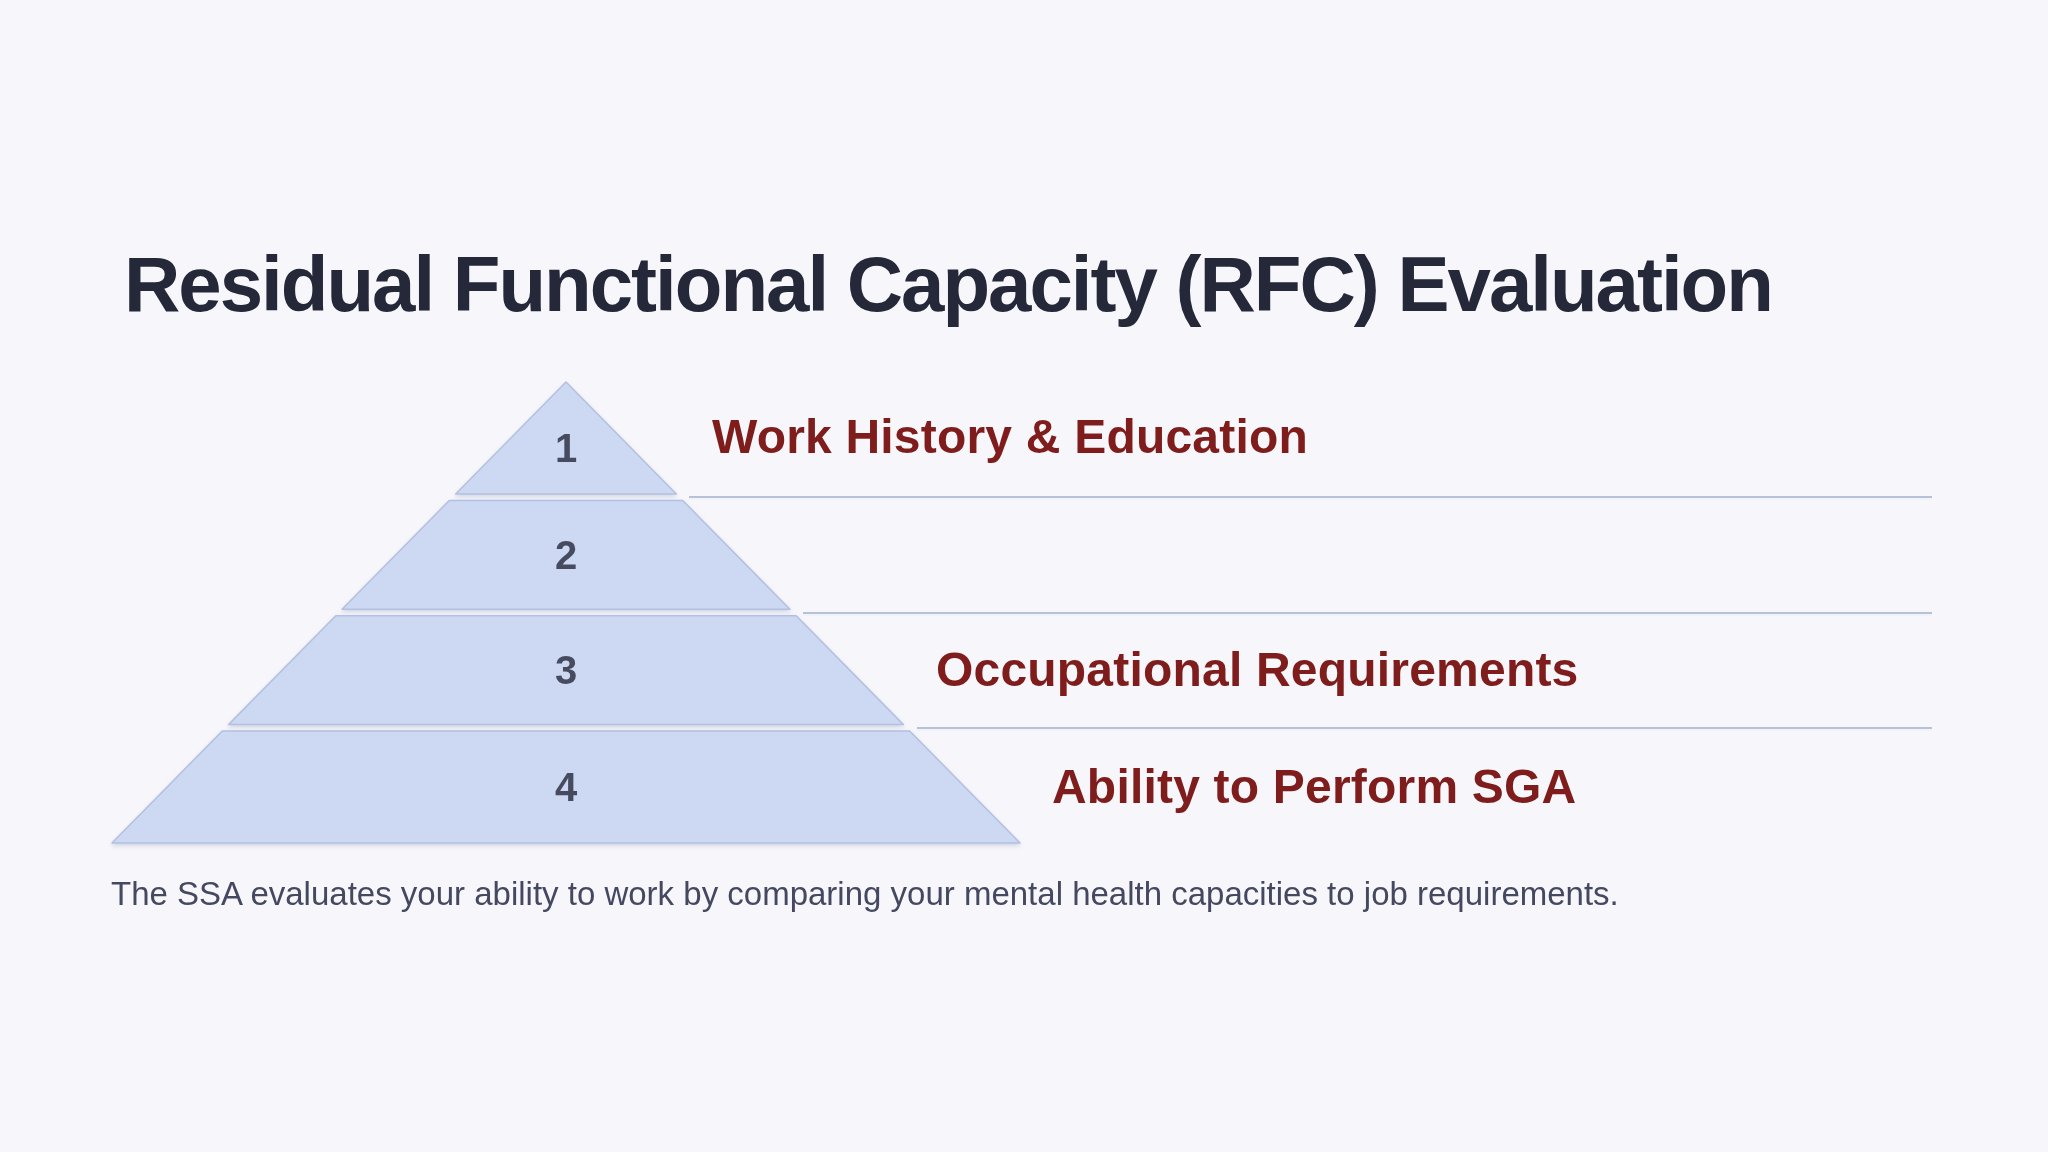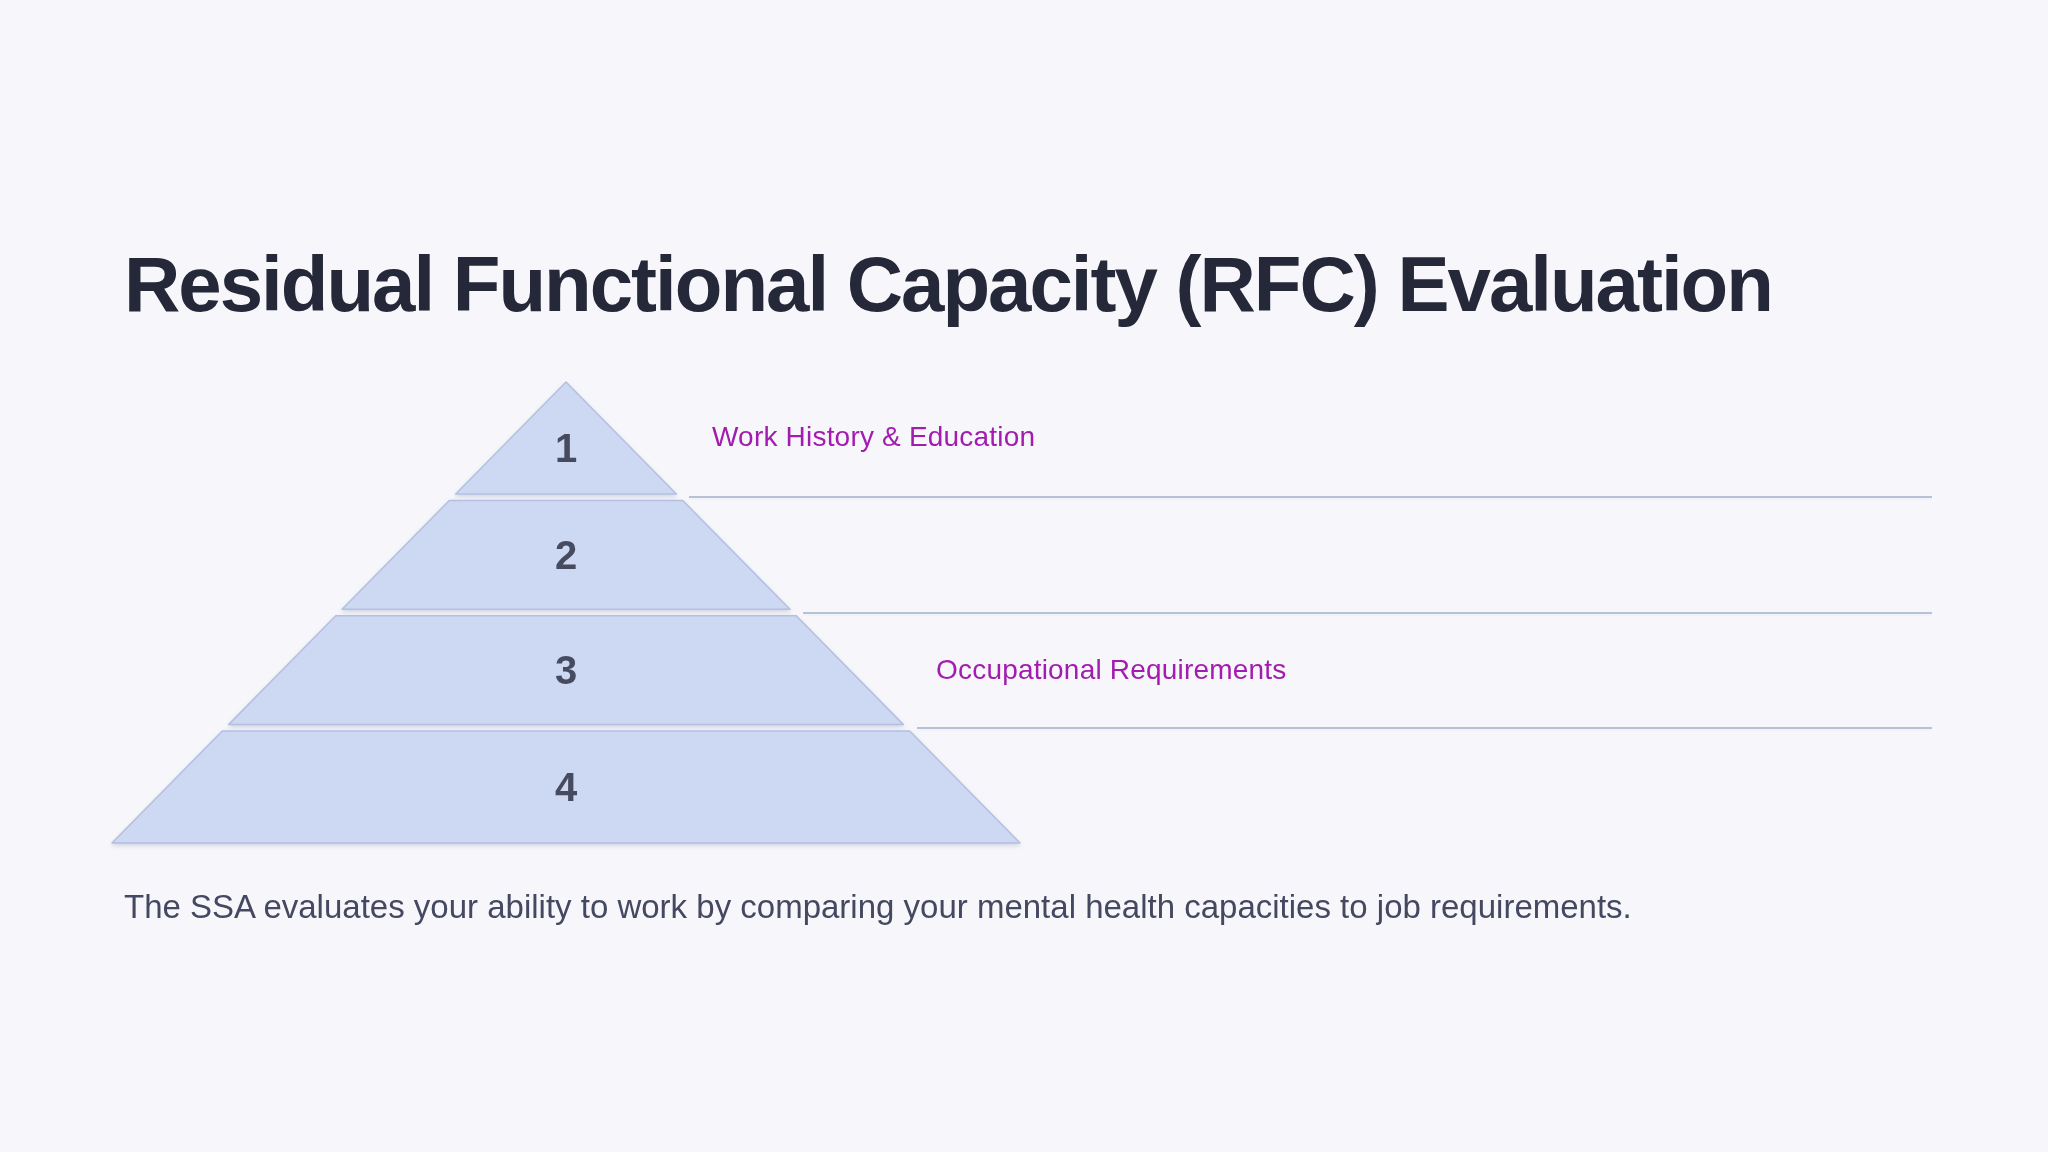--- a/index.html
+++ b/index.html
@@ -58,40 +58,40 @@
     transform: translate(-50%, -50%);
     font-size: 40px;
     font-weight: 600;
     color: #474b5f;
     line-height: 1;
     white-space: nowrap;
   }
   .tier-label {
     position: absolute;
     transform: translateY(-50%);
-    font-size: 28px;
-    font-weight: 400;
-    color: #a21caf;
+    font-size: 48px;
+    font-weight: 700;
+    color: #7f1d1d;
     letter-spacing: 0.2px;
     line-height: 1;
     white-space: nowrap;
   }
   .n1 { left: 566px; top: 448px; }
   .n2 { left: 566px; top: 555px; }
   .n3 { left: 566px; top: 670px; }
   .n4 { left: 566px; top: 787px; }
   .l1 { left: 712px; top: 437px; }
   .l2 { left: 824px; top: 555px; }
   .l3 { left: 936px; top: 670px; text-align: center; }
   .l4 { left: 1052px; top: 787px; }
   .footer-note {
     position: absolute;
     left: 108px;
     top: 868px;
-    margin: 16px;
+    margin: 3px;
     font-size: 33px;
     font-weight: 400;
     line-height: 1.4;
     color: #444860;
     white-space: nowrap;
   }
 </style>
 </head>
 <body>
 
@@ -116,16 +116,17 @@
     </g>
   </svg>
 
   <div class="tier-num n1">1</div>
   <div class="tier-num n2">2</div>
   <div class="tier-num n3">3</div>
   <div class="tier-num n4">4</div>
 
   <div class="tier-label l1">Work History &amp; Education</div>
   <div class="tier-label l3">Occupational Requirements</div>
+  <div class="tier-label l4">Ability to Perform SGA</div>
 
   <p class="footer-note">The SSA evaluates your ability to work by comparing your mental health capacities to job requirements.</p>
 
 </main>
 
 </body></html>

